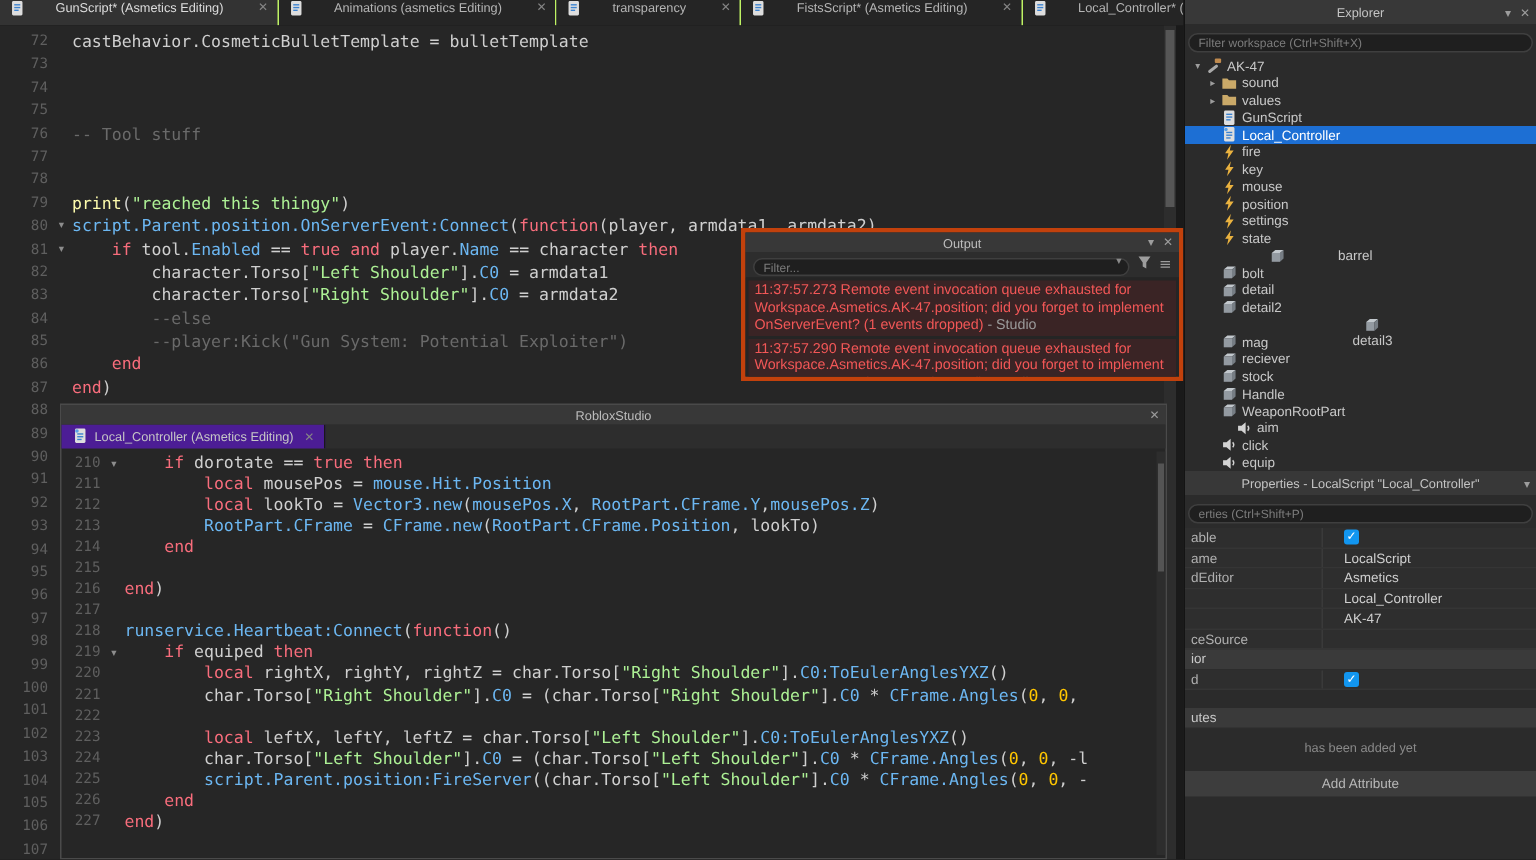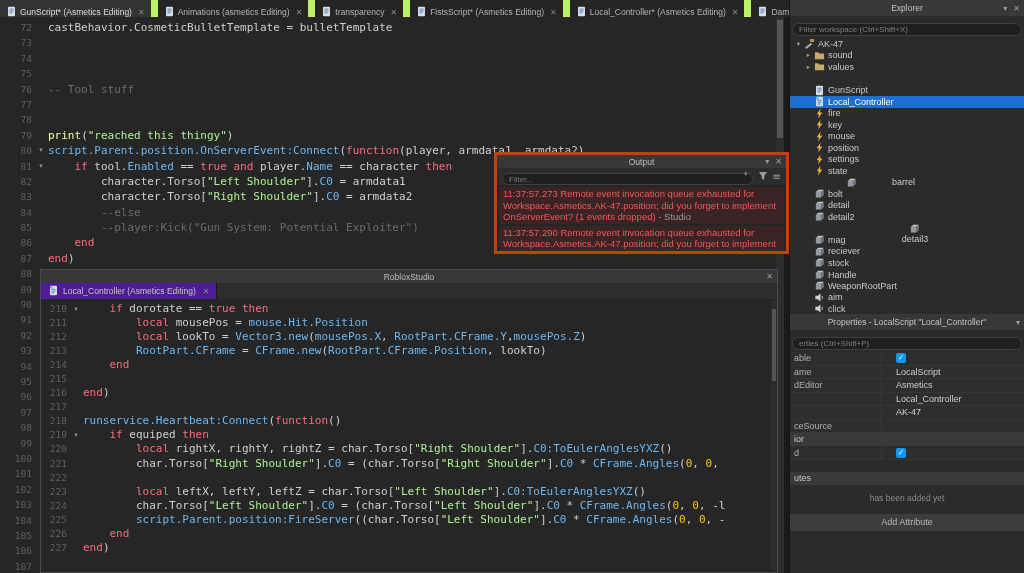--- a/index.html
+++ b/index.html
@@ -2,21 +2,21 @@
 <html><head>
 <meta charset="utf-8">
 <style>
   *{margin:0;padding:0;box-sizing:border-box}
   html,body{width:1024px;height:573px;overflow:hidden}
   body{position:relative;background:#1a1a1a;font-family:"Liberation Sans",sans-serif;-webkit-font-smoothing:antialiased}
   .glyph{font-family:"DejaVu Sans",sans-serif}
 
   
   #tab-bar{position:absolute;left:0;top:0;width:789px;height:17px;background:#1b1b1b;display:flex;align-items:stretch;white-space:nowrap;overflow:hidden}
-  .tab{display:flex;align-items:flex-end;gap:3px;padding:0 6px;background:#252525;border-right:7px solid #bef264;color:#b5b5b5;font-size:8.5px;cursor:default;flex:none}
+  .tab{display:flex;align-items:flex-start;gap:20px;padding:0 6px;background:#252525;border-right:1px solid #bef264;color:#b5b5b5;font-size:8.5px;cursor:default;flex:none}
   .tab.active{background:#333333;color:#dddddd}
   .tab .ticon svg{display:block}
   .tab .tclose{color:#868686;font-size:8px;margin-left:3px}
   .tab.cut{max-width:78px;overflow:hidden}
 
   
   #editor-main{position:absolute;left:0;top:17px;width:776px;height:556px;background:#262626;overflow:hidden;padding-top:3px}
   .eline{display:flex;height:15.4px;line-height:15.4px;font-family:"DejaVu Sans Mono",monospace;font-size:11px}
   .inner .eline{height:14.05px;line-height:14.05px}
   .eline .ln{width:34px;text-align:right;color:#5f5f5f;font-size:9.5px;flex:none;padding-right:2px}
@@ -516,21 +516,21 @@
       </div>
       <div class="trow" style="padding-left: 14px;">
         <span class="texp glyph">▸</span>
         <span class="tico">
           <svg width="11" height="11" viewBox="0 0 12 12">
             <path d="M1 2.5h3.6l1.2 1.4H11v6.1H1z" fill="#caa968"></path>
           </svg>
         </span>
         <span class="tlabel">values</span>
       </div>
-      <div class="trow" style="padding-left: 14px; margin-top: 12px;">
+      <div class="trow" style="padding-left: 14px;">
         <span class="texp glyph"></span>
         <span class="tico">
           <svg width="11" height="11" viewBox="0 0 12 12">
             <rect x="2.2" y="0.8" width="7.6" height="10.4" rx="1" fill="#dedede"></rect>
             <rect x="3.8" y="3" width="4.4" height="1" fill="#3b82d0"></rect>
             <rect x="3.8" y="5" width="4.4" height="1" fill="#3b82d0"></rect>
             <rect x="3.8" y="7" width="3.2" height="1" fill="#3b82d0"></rect>
           </svg>
         </span>
         <span class="tlabel">GunScript</span>
@@ -705,21 +705,21 @@
         <span class="texp glyph"></span>
         <span class="tico">
           <svg width="11" height="11" viewBox="0 0 12 12">
             <polygon points="2,4 4.6,1.8 10.6,1.8 8,4" fill="#c2c8cd"></polygon>
             <rect x="2" y="4" width="6" height="6.4" fill="#939aa1"></rect>
             <polygon points="8,4 10.6,1.8 10.6,8 8,10.4" fill="#767d84"></polygon>
           </svg>
         </span>
         <span class="tlabel">WeaponRootPart</span>
       </div>
-      <div class="trow" style="padding-left: 14px;">
+      <div class="trow" style="padding-left: 24px;">
         <span class="texp glyph"></span>
         <span class="tico">
           <svg width="11" height="11" viewBox="0 0 12 12">
             <polygon points="1.5,4.2 4,4.2 7,1.6 7,10.4 4,7.8 1.5,7.8" fill="#d3d3d3"></polygon>
             <path d="M8.5 4.2q1.6 1.8 0 3.6" stroke="#d3d3d3" stroke-width="1" fill="none"></path>
           </svg>
         </span>
         <span class="tlabel">aim</span>
       </div>
       <div class="trow" style="padding-left: 14px;">

